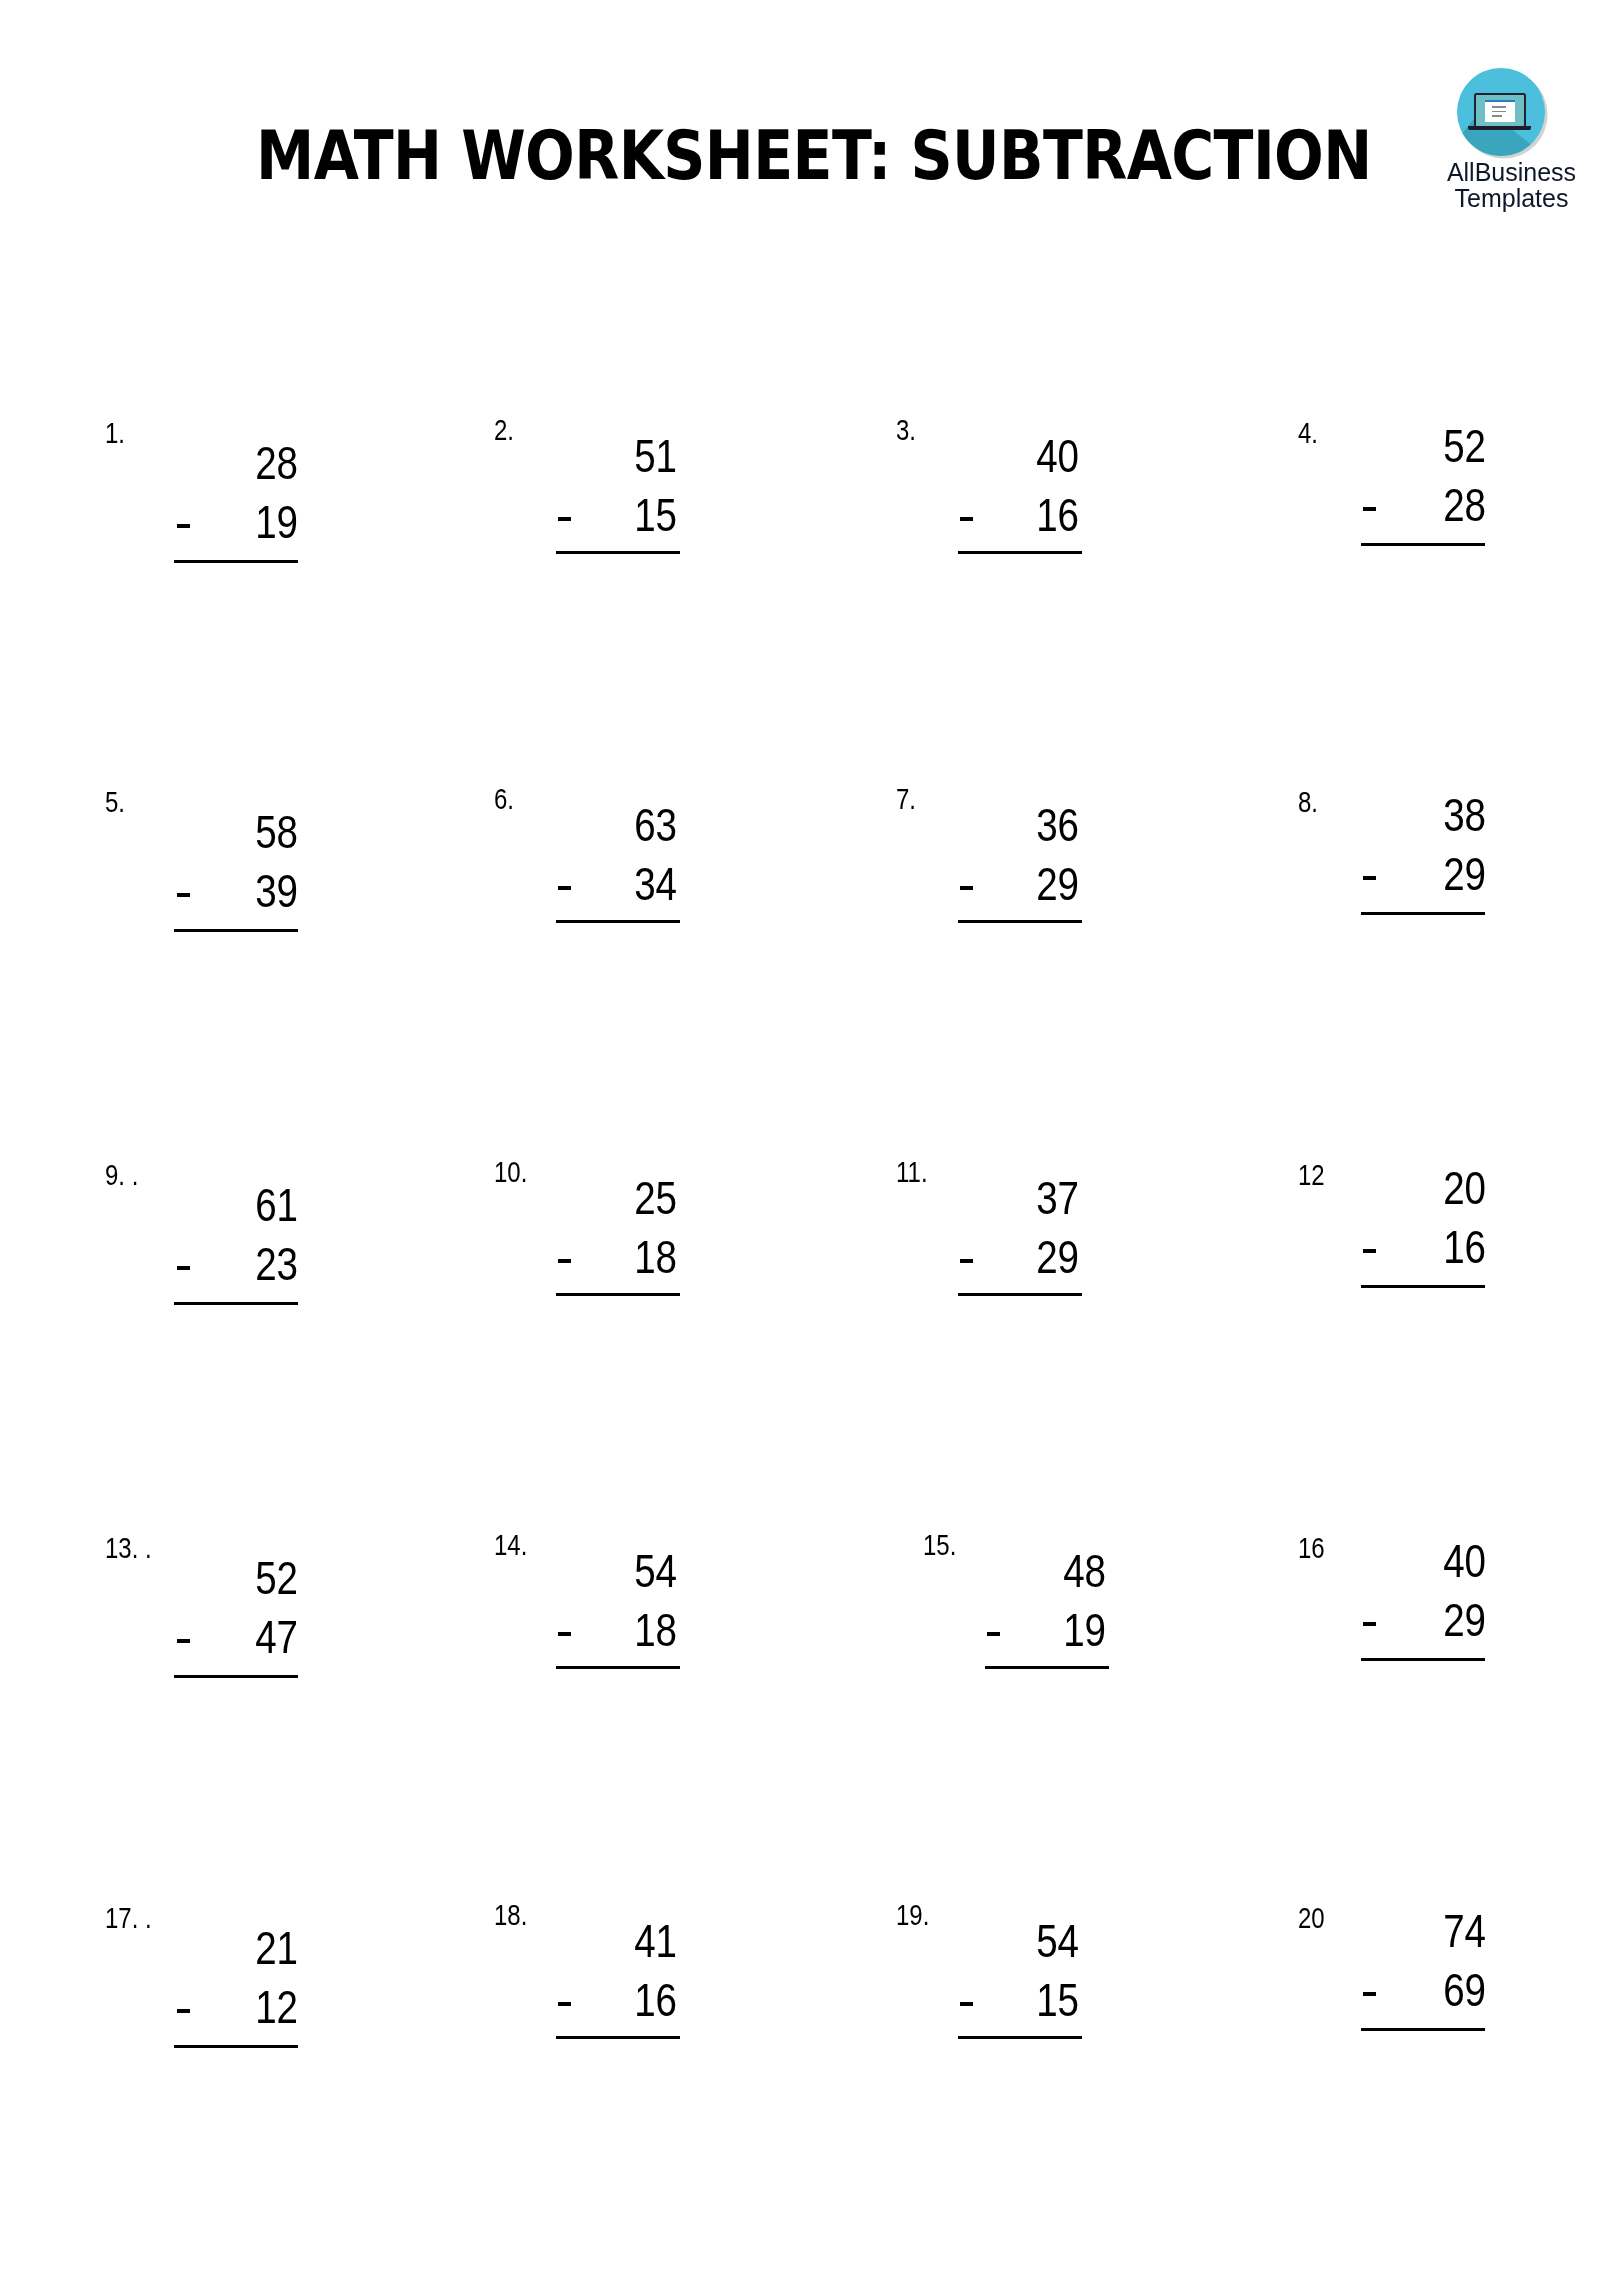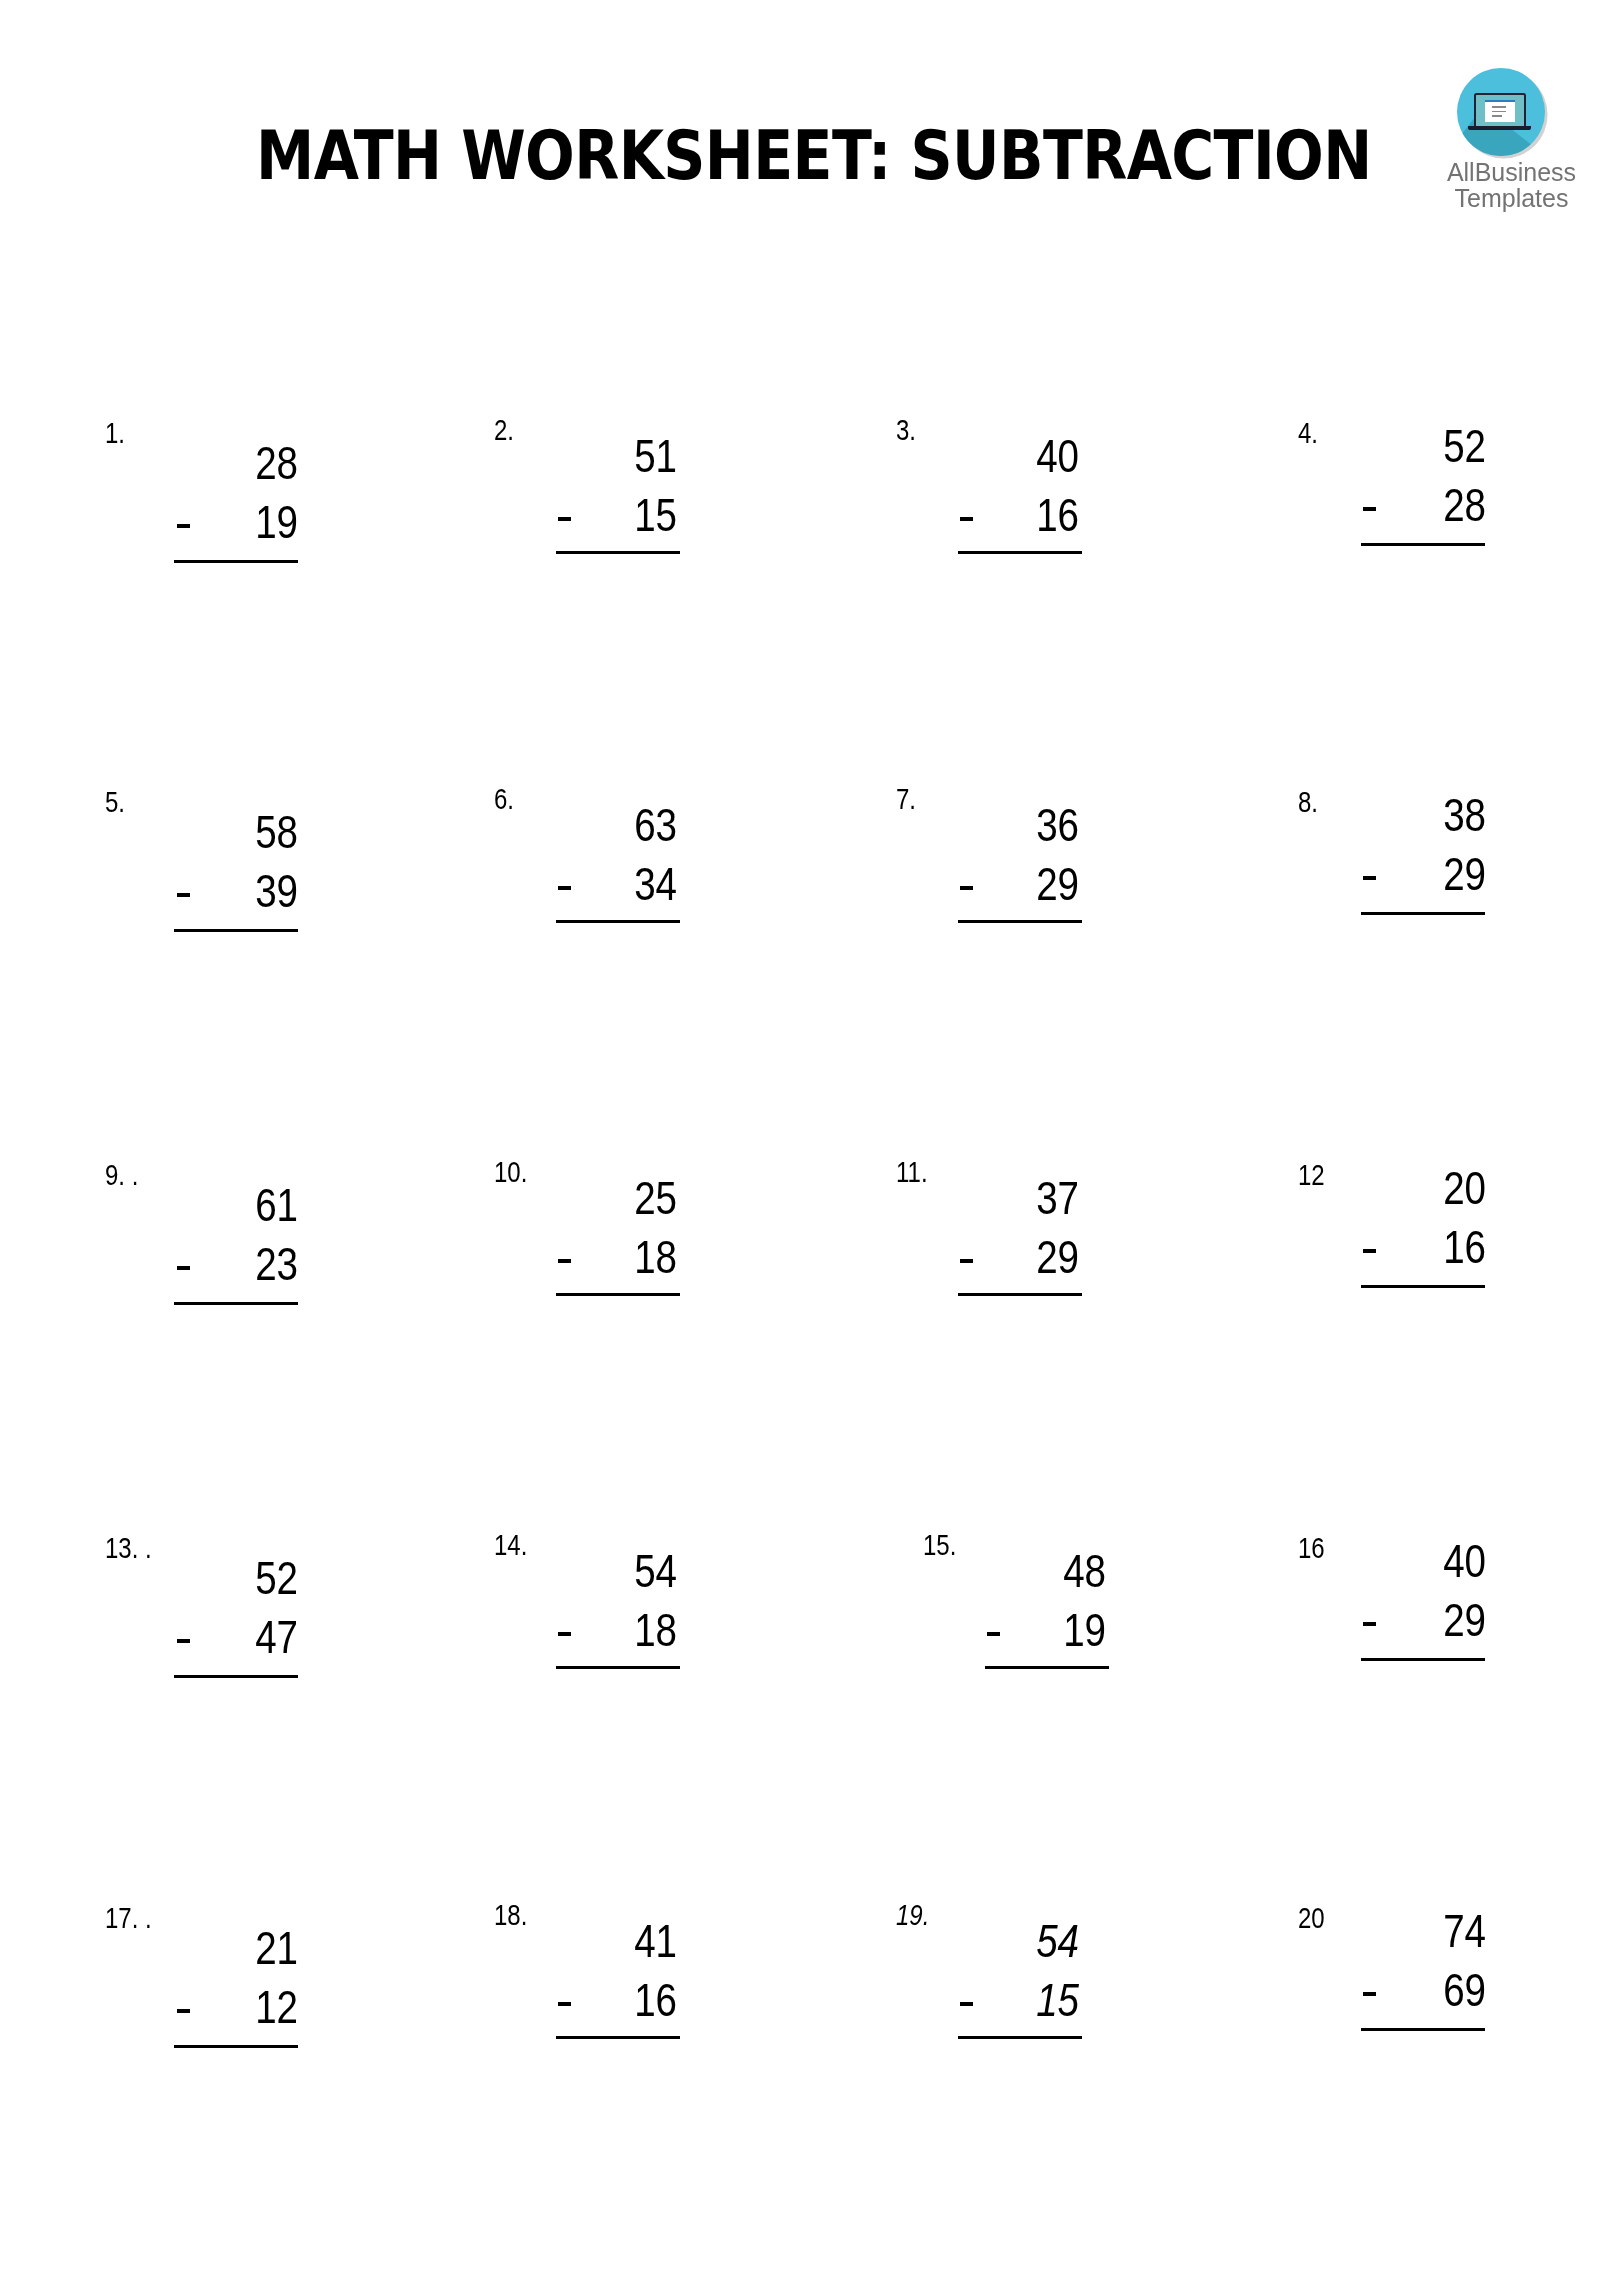--- a/index.html
+++ b/index.html
@@ -17,21 +17,21 @@
     .logo-circle .shadow {
       position: absolute; left: 26px; top: 39px; width: 105px; height: 79px; background: #3aa6be; transform: rotate(38deg); transform-origin: 0 0;
     }
     .laptop-screen {
       position: absolute; left: 17px; top: 25px; width: 48px; height: 31px; background: #6fbfc6; border: 2px solid #223; border-radius: 2.6px;
     }
     .laptop-screen .win { position: absolute; left: 9.2px; top: 5.2px; width: 30px; height: 19.6px; background: #fff; border-top: 2.6px solid #2a7fc4; }
     .laptop-screen .win i { position: absolute; left: 6.5px; height: 1.3px; background: #888; width: 14.4px; }
     .laptop-base { position: absolute; left: 10.5px; top: 58px; width: 63px; height: 3.9px; background: #1a1d2b; border-radius: 0 0 2.6px 2.6px; }
     .logo-text {
-      position: absolute; left: 0; top: 94px; width: 177px; text-align: center; font-size: 25px; line-height: 26px; color: #737373;
+      position: absolute; left: 0; top: 94px; width: 177px; text-align: center; font-size: 25px; line-height: 26px; color: #0f172a;
     }
     .problem { position: absolute; width: 393px; height: 196px; }
     .label { position: absolute; font-size: 30px; transform: scaleX(0.8); transform-origin: 0 0; }
     .num { position: absolute; font-size: 47px; line-height: 47px; text-align: right; width: 131px; transform: scaleX(0.82); transform-origin: 100% 0; }
     .minus { position: absolute; width: 13px; height: 3.9px; background: #000; }
     .rule { position: absolute; height: 2.6px; background: #000; width: 124px; }
   </style>
 </head>
 <body>
 
@@ -175,21 +175,21 @@
       <div class="num" style="left:75px;top:92px">12</div>
       <div class="rule" style="left:82px;top:154px"></div>
     </div>
     <div class="problem" style="left: 481px; top: 1891px;">
       <div class="label" style="left:13px;top:6.5px">18.</div>
       <div class="num" style="left:65px;top:26px">41</div>
       <div class="minus" style="left:77px;top:111px"></div>
       <div class="num" style="left:65px;top:85px">16</div>
       <div class="rule" style="left:75px;top:145px"></div>
     </div>
-    <div class="problem" style="left: 883px; top: 1891px; font-style: italic;">
+    <div class="problem" style="left: 883px; top: 1891px;">
       <div class="label" style="left:13px;top:6.5px">19.</div>
       <div class="num" style="left:65px;top:26px">54</div>
       <div class="minus" style="left:77px;top:111px"></div>
       <div class="num" style="left:65px;top:85px">15</div>
       <div class="rule" style="left:75px;top:145px"></div>
     </div>
     <div class="problem" style="left: 1286px; top: 1891px;">
       <div class="label" style="left:11.8px;top:9.8px">20</div>
       <div class="num" style="left:69px;top:16.4px">74</div>
       <div class="minus" style="left:77px;top:101px"></div>

